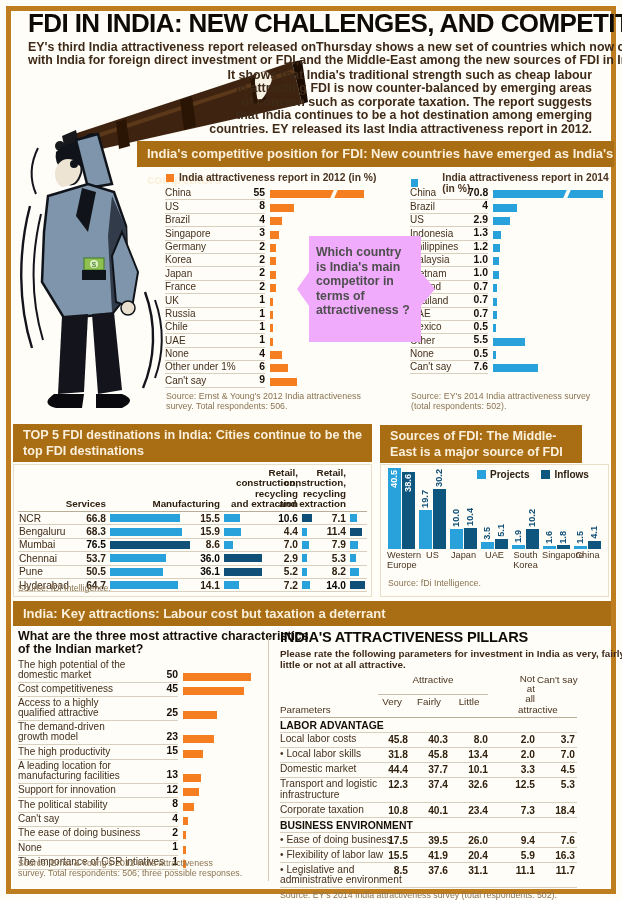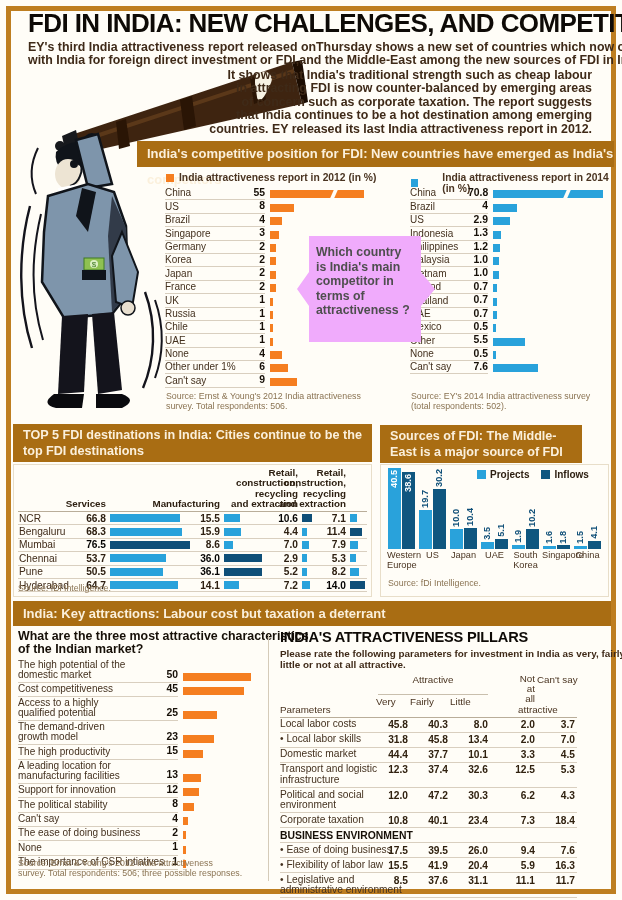--- a/index.html
+++ b/index.html
@@ -96,21 +96,21 @@
 
   
   #pillars{position:absolute;left:280px;top:629px;width:330px;}
   #pillarsTitle{font-size:14.6px;font-weight:800;color:#0E0A06;letter-spacing:-0.2px;}
   .psub{font-size:9.9px;line-height:11px;color:#3F2A18;margin-top:3px;font-weight:600;}
   .psub div{white-space:nowrap;}
   .pgrid{display:grid;grid-template-columns:96px 34px 40px 40px 47px 40px;width:297px;}
   #phead{margin-top:4px;font-size:9.8px;color:#4A3421;border-bottom:1px solid #B9AD99;padding-bottom:2px;}
   .ph-params{grid-column:1;grid-row:1/3;align-self:end;}
   .ph-group{grid-column:2/5;grid-row:1;text-align:center;border-bottom:1px solid #C9BFAD;padding-bottom:1px;margin:0 2px;}
-  .ph-col{grid-row:2;text-align:left;padding-right:2px;padding-top:1px;}
+  .ph-col{grid-row:2;text-align:center;padding-right:2px;padding-top:1px;}
   .ph-naa{grid-column:5;grid-row:1/3;align-self:center;text-align:right;line-height:10.2px;padding-right:2px;margin-left:28px;}
   .ph-cs{grid-column:6;grid-row:1/3;align-self:start;text-align:right;white-space:nowrap;padding-right:2px;}
   .psec{font-weight:800;font-size:10.4px;color:#160F07;border-bottom:1px solid #D9CFBF;padding:2px 0 1px;width:297px;}
   .prow{border-bottom:1px solid #D9CFBF;align-items:start;padding:1.5px 0;}
   .plabel{font-size:10.2px;line-height:10.6px;color:#43301E;}
   .plabel div{white-space:nowrap;}
   .pv{text-align:right;font-weight:700;font-size:10.2px;color:#30210F;padding-right:2px;}
   #pillarsSource{position:static;margin-top:2px;}
 </style>
 </head>
@@ -805,21 +805,21 @@
           <div class="hvalue">45</div>
         </div>
         <div class="barwrap">
           <div class="hbar" style="background: rgb(245, 126, 32); width: 61.2px;"></div>
         </div>
       </div>
       <div class="hrow">
         <div class="lvwrap">
           <div class="hlabel">
             <div>Access to a highly</div>
-            <div>qualified potential</div>
+            <div>qualified attractive</div>
           </div>
           <div class="hvalue">25</div>
         </div>
         <div class="barwrap">
           <div class="hbar" style="background: rgb(245, 126, 32); width: 34px;"></div>
         </div>
       </div>
       <div class="hrow">
         <div class="lvwrap">
           <div class="hlabel">
@@ -938,20 +938,21 @@
     <div id="phead" class="pgrid">
         <div class="ph-params">Parameters</div>
         <div class="ph-group">Attractive</div>
         <div class="ph-col">Very</div>
         <div class="ph-col">Fairly</div>
         <div class="ph-col">Little</div>
         <div class="ph-naa">Not at all attractive</div>
         <div class="ph-cs">Can't say</div>
       </div>
     <div id="pbody">
+        <div class="psec">LABOR ADVANTAGE</div>
         <div class="pgrid prow">
           <div class="plabel">
             <div>Local labor costs</div>
           </div>
           <div class="pv">45.8</div>
           <div class="pv">40.3</div>
           <div class="pv">8.0</div>
           <div class="pv">2.0</div>
           <div class="pv">3.7</div>
         </div>
@@ -981,31 +982,20 @@
             <div>infrastructure</div>
           </div>
           <div class="pv">12.3</div>
           <div class="pv">37.4</div>
           <div class="pv">32.6</div>
           <div class="pv">12.5</div>
           <div class="pv">5.3</div>
         </div>
         <div class="pgrid prow">
           <div class="plabel">
-            <div>Political and social</div>
-            <div>environment</div>
-          </div>
-          <div class="pv">12.0</div>
-          <div class="pv">47.2</div>
-          <div class="pv">30.3</div>
-          <div class="pv">6.2</div>
-          <div class="pv">4.3</div>
-        </div>
-        <div class="pgrid prow">
-          <div class="plabel">
             <div>Corporate taxation</div>
           </div>
           <div class="pv">10.8</div>
           <div class="pv">40.1</div>
           <div class="pv">23.4</div>
           <div class="pv">7.3</div>
           <div class="pv">18.4</div>
         </div>
         <div class="psec">BUSINESS ENVIRONMENT</div>
         <div class="pgrid prow">

